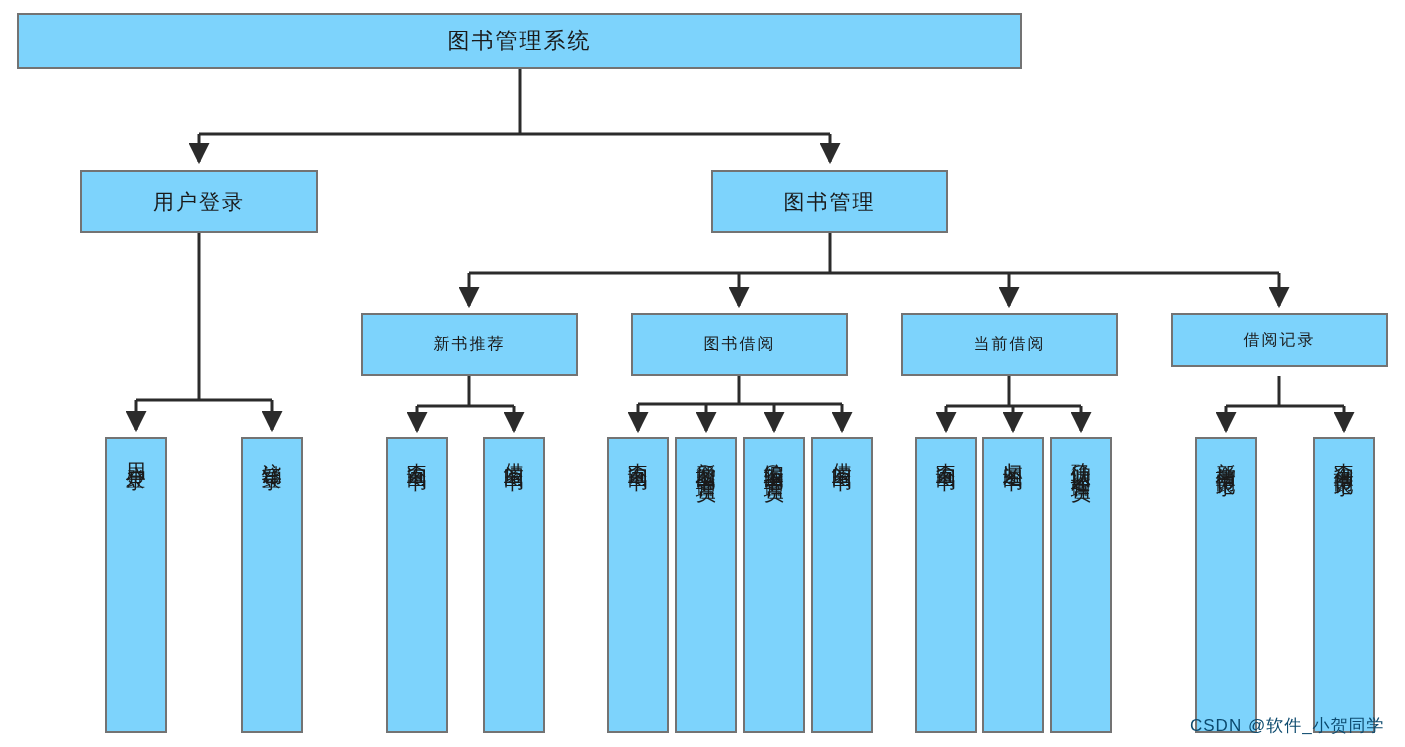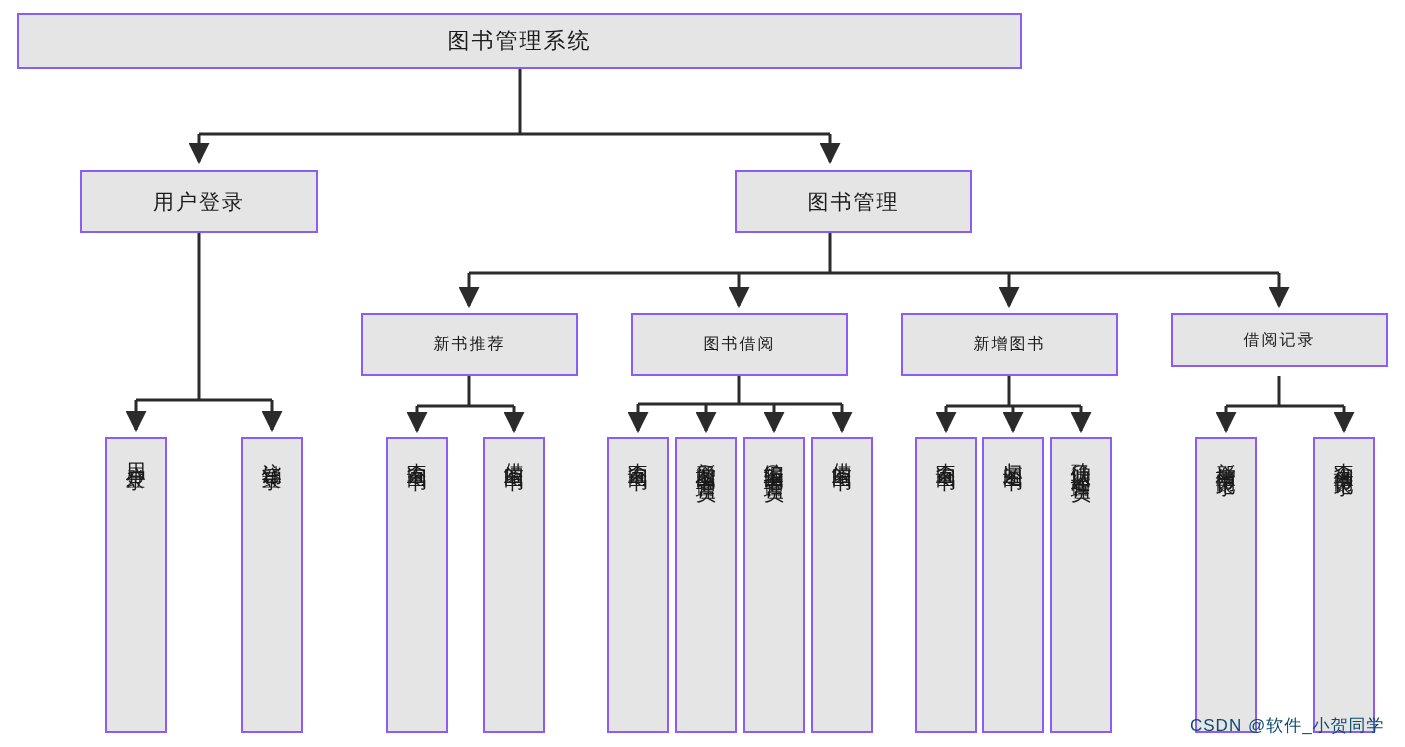--- a/index.html
+++ b/index.html
@@ -21,22 +21,22 @@
     position: absolute;
     left: 0;
     top: 0;
     width: 1405px;
     height: 747px;
     pointer-events: none;
   }
   .node {
     position: absolute;
     box-sizing: border-box;
-    background: #e5e5e5;
-    border: 2px solid #8b5cf6;
+    background: #7dd3fc;
+    border: 2px solid #737373;
     display: flex;
     align-items: center;
     justify-content: center;
     color: #1a1a1a;
     z-index: 2;
   }
   .node.root {
     font-size: 22px;
   }
   .node.l1 {
@@ -128,32 +128,32 @@
     </g>
   </svg>
 
   <div class="node root" style="left:17px; top:13px; width:1005px; height:56px;">
     <span class="htext">图书管理系统</span>
   </div>
 
   <div class="node l1" style="left:80px; top:170px; width:238px; height:63px;">
     <span class="htext">用户登录</span>
   </div>
-  <div class="node l1" style="left:711px; top:170px; width:237px; height:63px;margin-left:24px;">
+  <div class="node l1" style="left:711px; top:170px; width:237px; height:63px;">
     <span class="htext">图书管理</span>
   </div>
 
   <div class="node l2" style="left:361px; top:313px; width:217px; height:63px;">
     <span class="htext">新书推荐</span>
   </div>
   <div class="node l2" style="left:631px; top:313px; width:217px; height:63px;">
     <span class="htext">图书借阅</span>
   </div>
   <div class="node l2" style="left:901px; top:313px; width:217px; height:63px;">
-    <span class="htext">新增图书</span>
+    <span class="htext">当前借阅</span>
   </div>
   <div class="node l2" style="left:1171px; top:313px; width:217px; height:54px;">
     <span class="htext">借阅记录</span>
   </div>
 
   <div class="node leaf" style="left:105px; top:437px; width:62px; height:296px;">
     <span class="vtext">用户登录</span>
   </div>
   <div class="node leaf" style="left:241px; top:437px; width:62px; height:296px;">
     <span class="vtext">注销登录</span>

